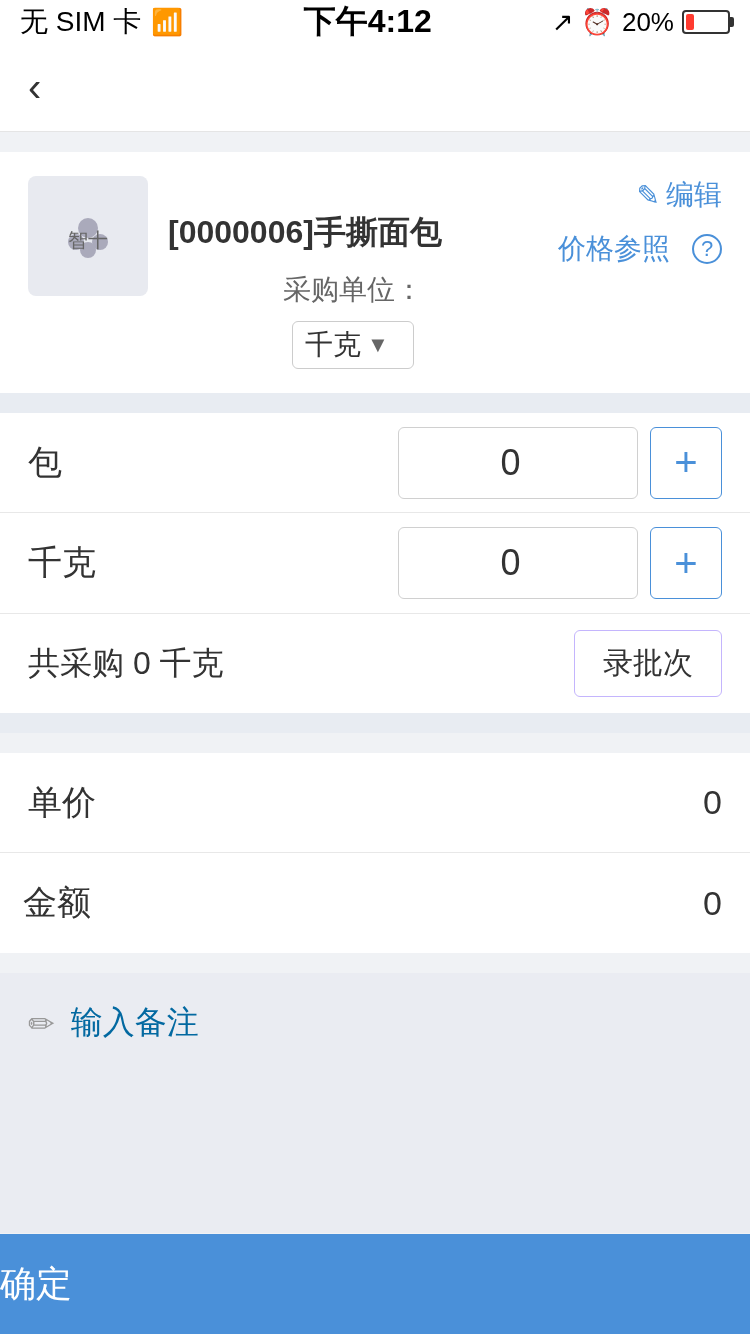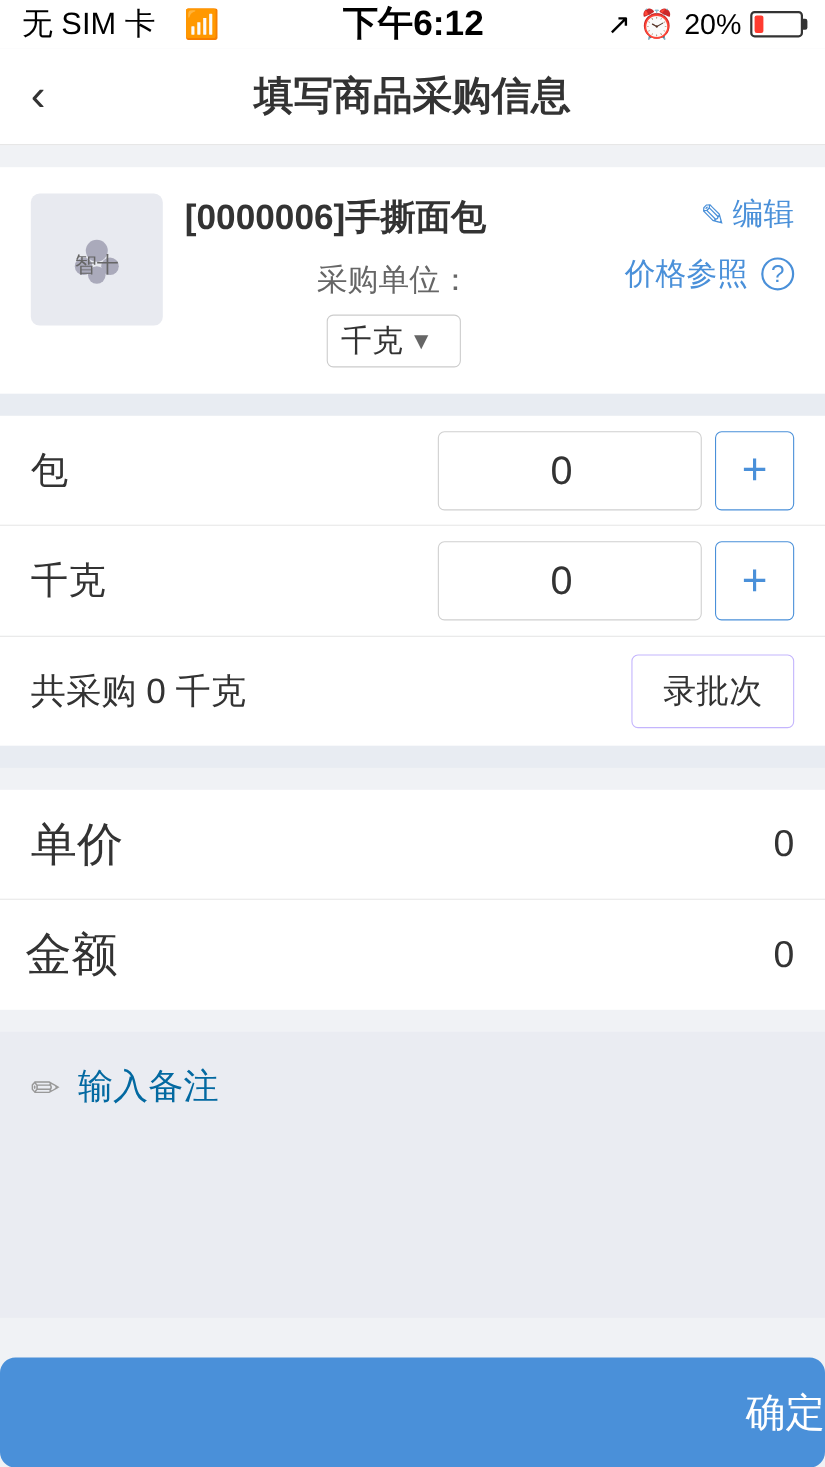--- a/index.html
+++ b/index.html
@@ -16,21 +16,21 @@
     .status-bar {
       height: 44px;
       background: #fff;
       display: flex;
       align-items: center;
       justify-content: space-between;
       padding: 0 20px;
       font-size: 28px;
       font-weight: 500;
     }
-    .status-left { display: flex; align-items: center; gap: 26px; }
+    .status-left { display: flex; align-items: center; gap: 10px; }
     .status-center { font-size: 32px; font-weight: 600; }
     .status-right { display: flex; align-items: center; gap: 8px; font-size: 26px; }
     .battery-icon {
       width: 48px; height: 24px; border: 2px solid #333; border-radius: 4px;
       position: relative; display: inline-flex; align-items: center; padding: 2px;
     }
     .battery-icon::after {
       content: ''; position: absolute; right: -6px; top: 50%; transform: translateY(-50%);
       width: 4px; height: 10px; background: #333; border-radius: 0 2px 2px 0;
     }
@@ -75,21 +75,21 @@
       height: 120px;
       background: #e8eaf0;
       border-radius: 8px;
       display: flex;
       align-items: center;
       justify-content: center;
       flex-shrink: 0;
       color: #888;
       font-size: 28px;
     }
-    .product-info { flex: 1; }
+    .product-info { flex: 1; margin-top: 35px; }
     .product-name {
       font-size: 32px;
       font-weight: 600;
       color: #333;
       margin-bottom: 16px;
     }
     .product-unit-row {
       display: flex;
       align-items: center;
       gap: 12px;
@@ -124,21 +124,21 @@
       display: flex;
       align-items: center;
       gap: 6px;
       cursor: pointer;
     }
     .price-ref {
       color: #4a90d9;
       font-size: 28px;
       display: flex;
       align-items: center;
-      gap: 12px;
+      gap: 22px;
       cursor: pointer;
     }
     .info-circle {
       width: 30px; height: 30px; border-radius: 50%;
       border: 2px solid #4a90d9;
       display: inline-flex; align-items: center; justify-content: center;
       font-size: 22px; color: #4a90d9;
     }
 
     
@@ -227,21 +227,21 @@
     .price-row {
       display: flex;
       align-items: center;
       justify-content: space-between;
       padding: 0 28px;
       height: 100px;
       border-bottom: 1px solid #e8e8e8;
     }
     .price-row:last-child { border-bottom: none; padding-left: 23px; }
     .price-label {
-      font-size: 42px;
+      font-size: 34px;
       color: #333;
     }
     .price-value {
       font-size: 34px;
       color: #333;
     }
 
     
     .notes-section {
       background: #eaecf2;
@@ -265,57 +265,55 @@
     
     .bottom-bar {
       position: fixed;
       bottom: 0;
       left: 0;
       width: 750px;
       height: 100px;
       background: #4a90d9;
       display: flex;
       align-items: center;
-      justify-content: flex-end;
-      cursor: pointer;
-      border-radius: 14px;
+      justify-content: flex-start;
+      cursor: pointer;
     }
     .confirm-btn {
       font-size: 36px;
       color: #fff;
       font-weight: 500;
     }
 
     .wifi-icon { font-size: 26px; }
 
     
     .page-bottom-spacer { height: 120px; }
   </style>
 </head>
 <body>
 
 <div class="status-bar">
   <div class="status-left">
     <span>无 SIM 卡</span>
     <span class="wifi-icon">📶</span>
   </div>
-  <div class="status-center">下午6:12</div>
+  <div class="status-center">下午4:12</div>
   <div class="status-right">
     <span>↗</span>
     <span>⏰</span>
     <span>20%</span>
     <div class="battery-icon">
       <div class="battery-fill"></div>
     </div>
   </div>
 </div>
 
 <div class="nav-bar">
   <span class="nav-back">‹</span>
-  <span class="nav-title">填写商品采购信息</span>
 </div>
 
 <div class="product-card">
   <div class="product-thumb">
     <svg width="60" height="60" viewBox="0 0 60 60" fill="none">
       <circle cx="30" cy="22" r="10" fill="#aab"></circle>
       <circle cx="18" cy="36" r="8" fill="#aab"></circle>
       <circle cx="42" cy="36" r="8" fill="#aab"></circle>
       <circle cx="30" cy="44" r="8" fill="#aab"></circle>
     </svg>

